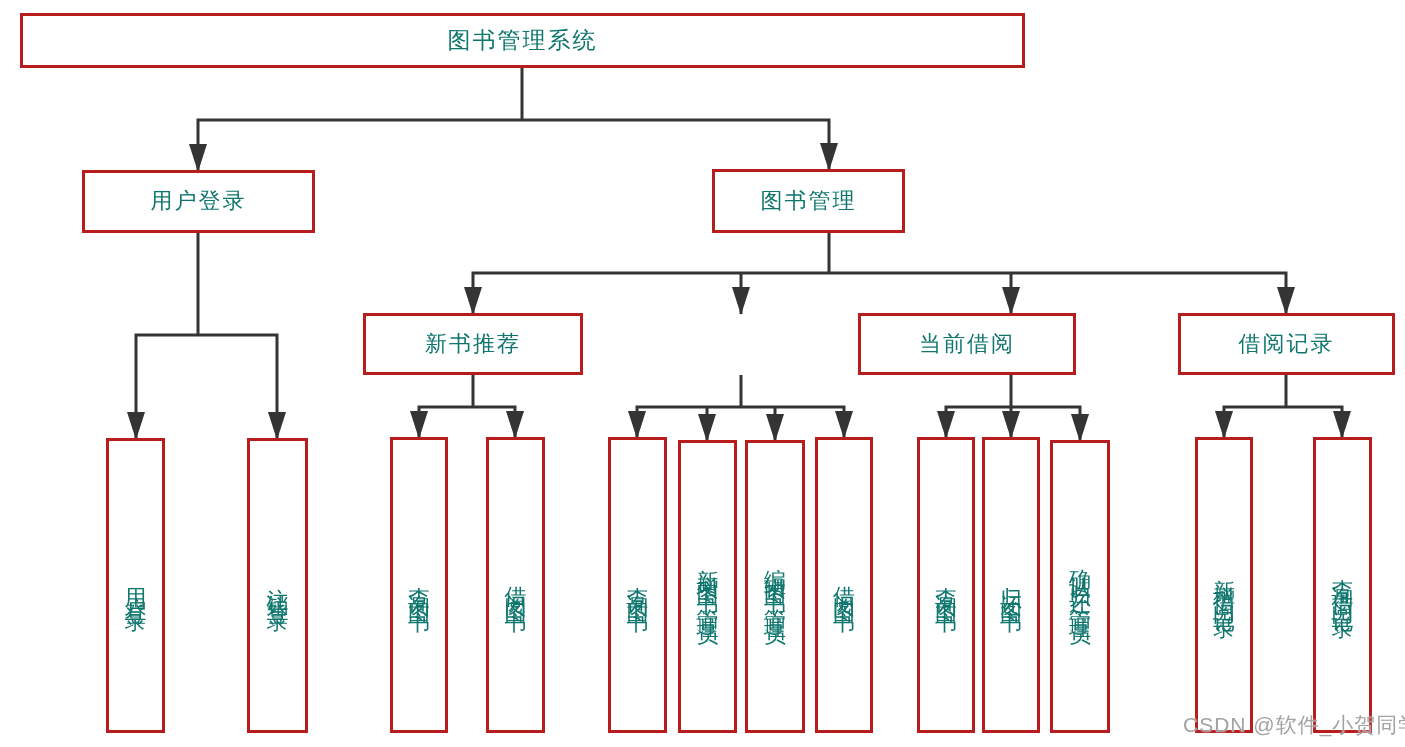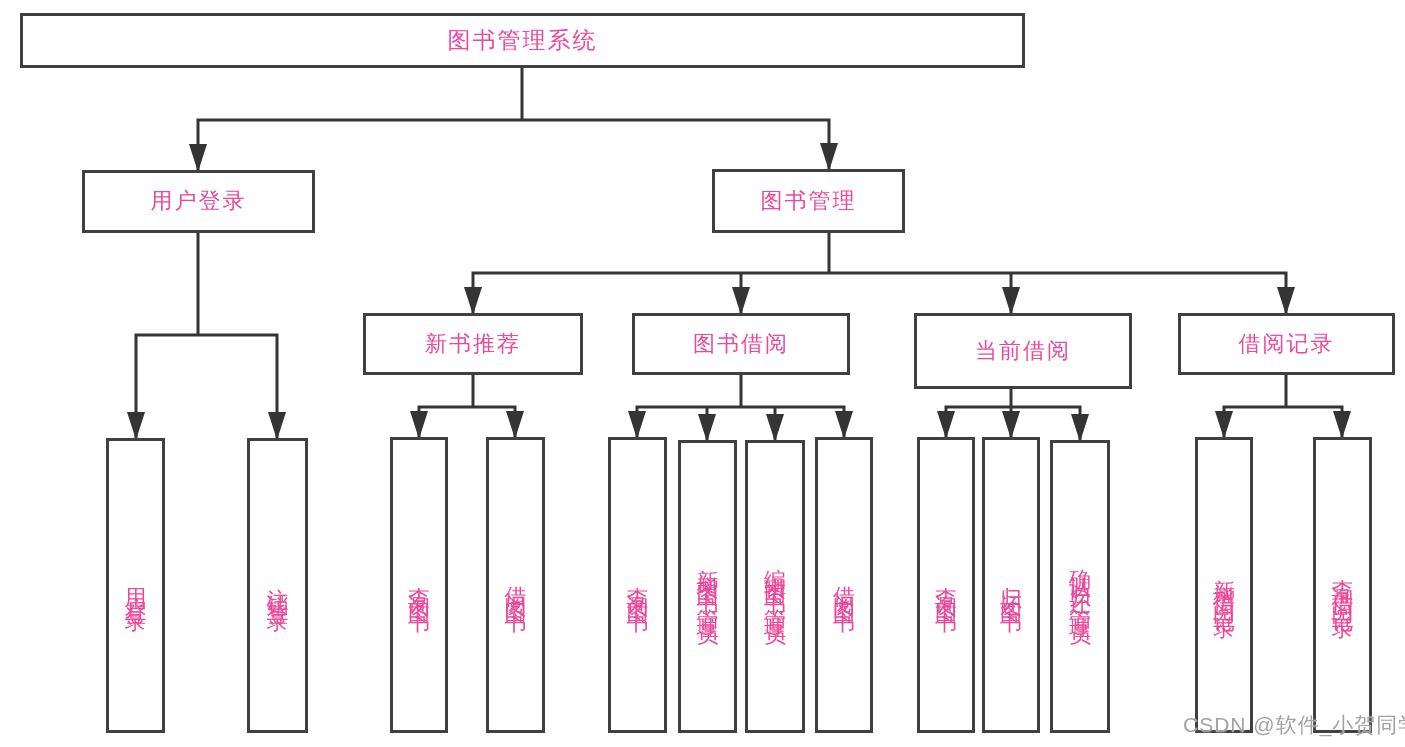--- a/index.html
+++ b/index.html
@@ -8,25 +8,25 @@
     width:1405px;height:747px;
     background:#ffffff;
     font-family:"Liberation Sans","DejaVu Sans",sans-serif;
     overflow:hidden;
   }
   #wires{position:absolute;left:0;top:0;z-index:1;}
   .node{
     position:absolute;
     box-sizing:border-box;
     background:#ffffff;
-    border:3px solid #404040;
+    border:3px solid #b91c1c;
     display:flex;
     align-items:center;
     justify-content:center;
-    color:#ec4899;
+    color:#0f766e;
     font-size:22px;
     letter-spacing:2px;
     z-index:2;
     text-align:center;
     line-height:1.2;
   }
   .vnode{
     writing-mode:vertical-rl;
     text-orientation:mixed;
     letter-spacing:8px;
@@ -36,21 +36,21 @@
   
   #n-root   {left:20px;  top:13px;  width:1005px; height:55px; font-size:23px;}
   #n-login  {left:82px;  top:170px; width:233px;  height:63px;}
   #n-mgmt   {left:712px; top:169px; width:193px;  height:64px;}
 
   #n-login-c1{left:106px; top:438px; width:59px; height:295px;}
   #n-login-c2{left:247px; top:438px; width:61px; height:295px;}
 
   #n-l3-newbook{left:363px;  top:313px; width:220px; height:62px;}
   #n-l3-borrow {left:632px;  top:313px; width:218px; height:62px;}
-  #n-l3-current{left:914px;  top:313px; width:218px; height:76px;}
+  #n-l3-current{left:858px;  top:313px; width:218px; height:62px;}
   #n-l3-records{left:1178px; top:313px; width:217px; height:62px;}
 
   #n-nb-c1{left:390px; top:437px; width:58px; height:296px;}
   #n-nb-c2{left:486px; top:437px; width:59px; height:296px;}
 
   #n-bw-c1{left:608px; top:437px; width:59px; height:296px;}
   #n-bw-c2{left:678px; top:440px; width:59px; height:293px;}
   #n-bw-c3{left:745px; top:440px; width:60px; height:293px;}
   #n-bw-c4{left:815px; top:437px; width:58px; height:296px;}
 
@@ -131,21 +131,20 @@
 
   <div class="node" id="n-root">图书管理系统</div>
 
   <div class="node" id="n-login">用户登录</div>
   <div class="node" id="n-mgmt">图书管理</div>
 
   <div class="node vnode" id="n-login-c1">用户登录</div>
   <div class="node vnode" id="n-login-c2">注销登录</div>
 
   <div class="node" id="n-l3-newbook">新书推荐</div>
-  <div class="node" id="n-l3-borrow">图书借阅</div>
   <div class="node" id="n-l3-current">当前借阅</div>
   <div class="node" id="n-l3-records">借阅记录</div>
 
   <div class="node vnode" id="n-nb-c1">查询图书</div>
   <div class="node vnode" id="n-nb-c2">借阅图书</div>
 
   <div class="node vnode" id="n-bw-c1">查询图书</div>
   <div class="node vnode" id="n-bw-c2">新增图书（管理员）</div>
   <div class="node vnode" id="n-bw-c3">编辑图书（管理员）</div>
   <div class="node vnode" id="n-bw-c4">借阅图书</div>

